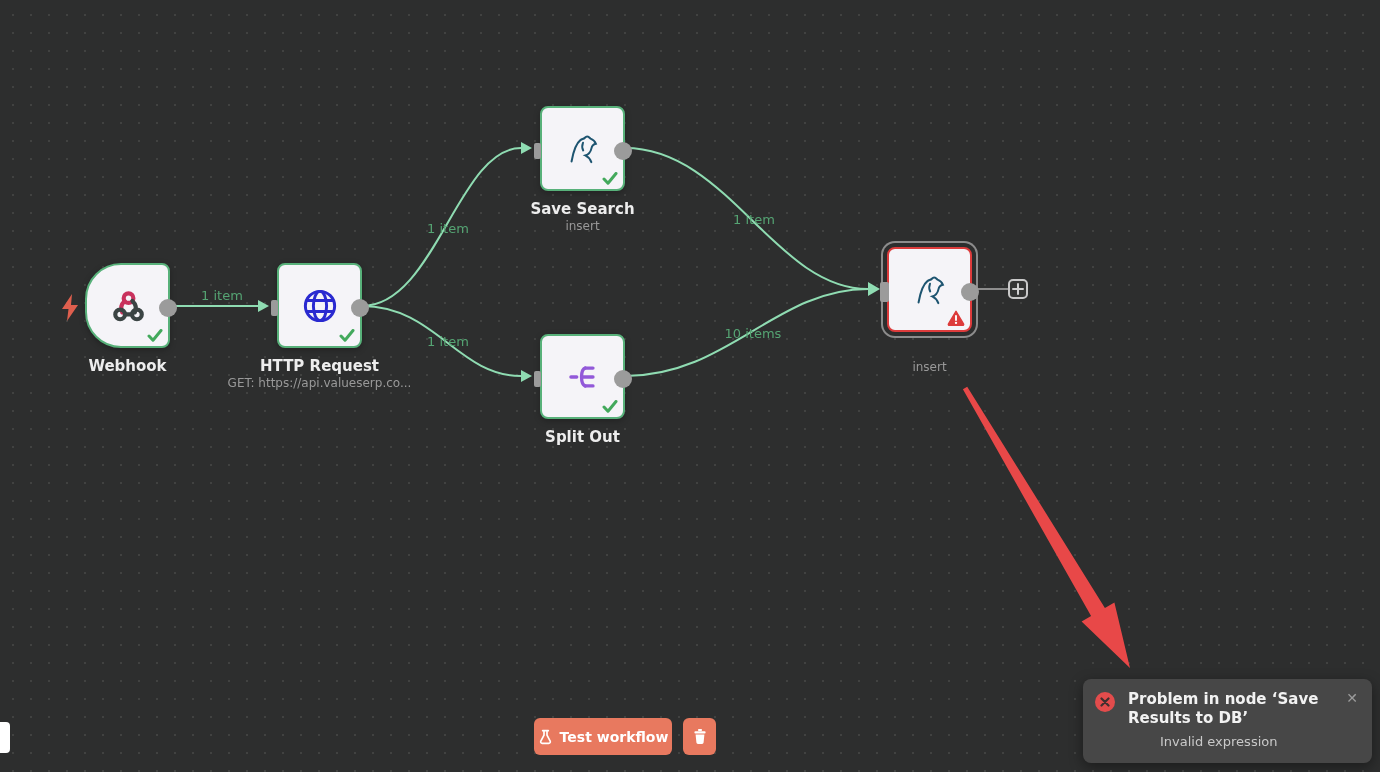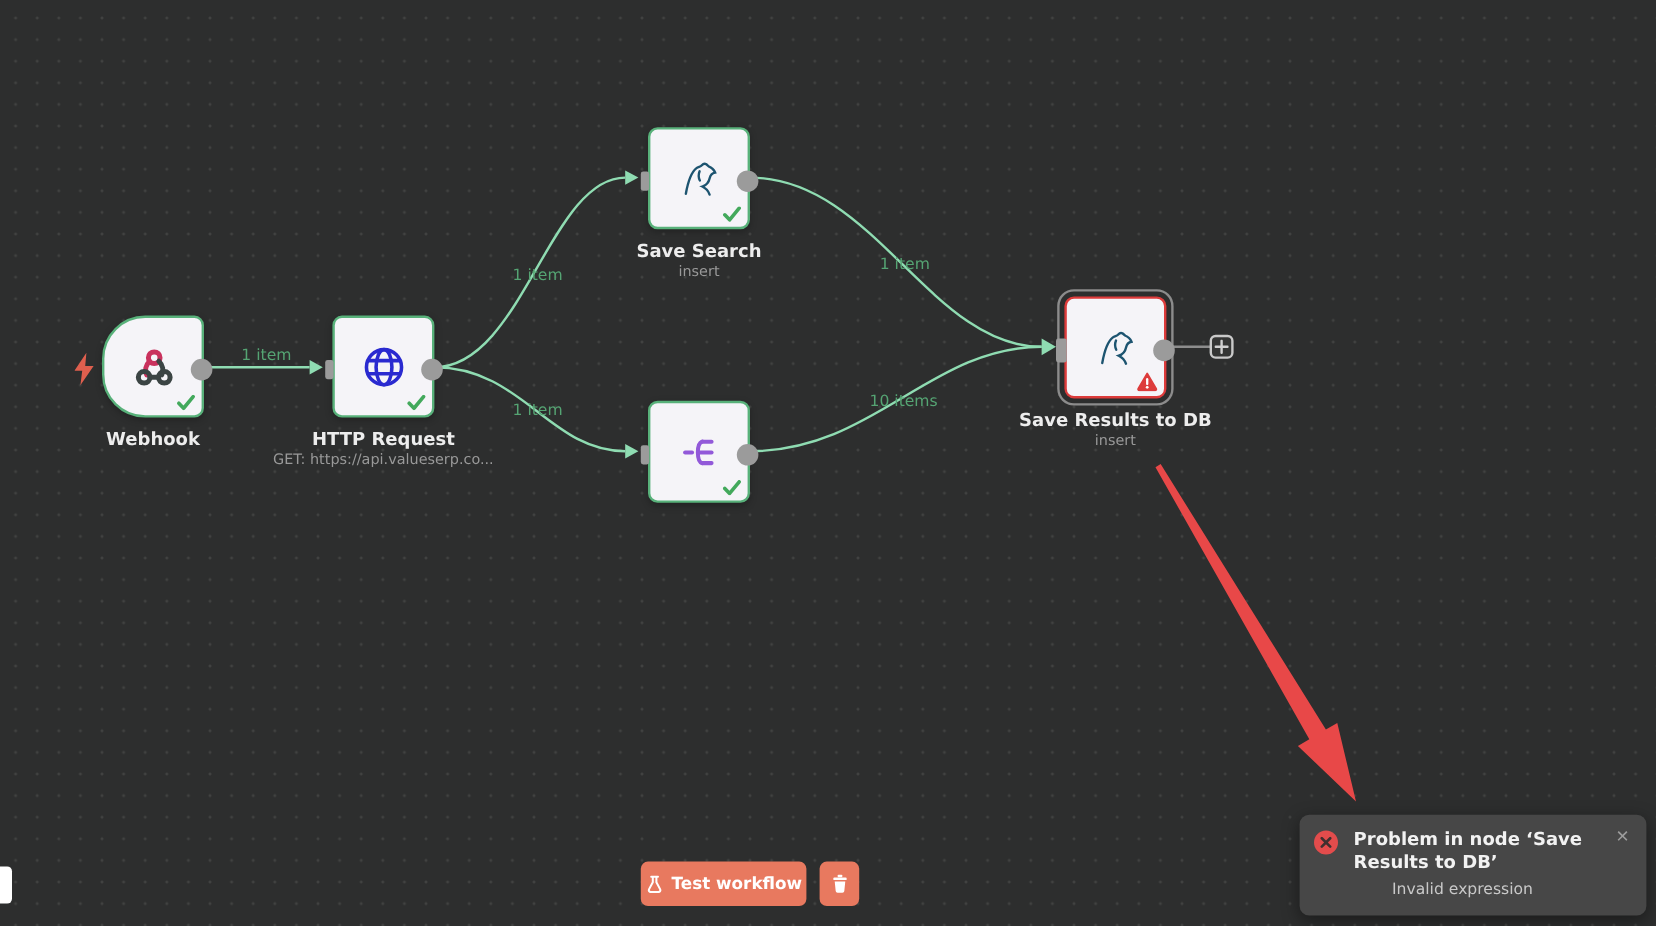--- a/index.html
+++ b/index.html
@@ -204,39 +204,39 @@
           <path d="M 19 20 H 29.5"></path>
           <path d="M 22 28.5 H 29.5"></path>
         </g>
       </svg>
       <svg class="check-icon" width="16" height="13" viewBox="0 0 16 13">
         <polyline points="2,7 6,11.2 14,1.5" fill="none" stroke="#43a95c" stroke-width="3" stroke-linecap="round" stroke-linejoin="round"></polyline>
       </svg>
       <div class="in-rect"></div>
       <div class="out-dot"></div>
     </div>
+    <div class="node-title">Split Out</div>
   </div>
 
   <div class="node-wrap" style="left:887px;top:247px">
     <div class="node-box error">
       <svg width="50" height="42" viewBox="0 0 48 40">
         <g fill="none" stroke="#1d5470" stroke-width="1.9" stroke-linecap="round">
           <path d="M 13 32 C 14.5 23.5, 17 15, 21.5 11.5 C 23 10.2, 24.6 10.6, 25.8 9.2 C 26.8 8, 28.2 7.6, 29.4 8.4 L 31.2 10 C 33.4 10.8, 35.4 12.4, 36.4 15 C 34 15.4, 32.6 17, 32.1 19.4 C 31.4 22.8, 29.4 25.2, 26.2 26.2 C 29 27.6, 31 29.8, 32 32.6"></path>
           <path d="M 24 14 C 23 16.5, 23 19, 24.2 21.4"></path>
         </g>
       </svg>
       <svg class="warn-icon" width="18" height="16" viewBox="0 0 16 15">
         <path d="M 8 1.2 L 15 13 a 1 1 0 0 1 -0.87 1.5 H 1.87 A 1 1 0 0 1 1 13 Z" fill="#dd3b3b" stroke="#dd3b3b" stroke-width="1.4" stroke-linejoin="round"></path>
         <line x1="8" y1="5.6" x2="8" y2="9.4" stroke="#ffffff" stroke-width="1.8" stroke-linecap="round"></line>
         <circle cx="8" cy="12" r="1.1" fill="#ffffff"></circle>
       </svg>
       <div class="in-rect big"></div>
       <div class="out-dot"></div>
     </div>
-    <div class="node-title">Save Results to DB</div>
     <div class="node-sub">insert</div>
   </div>
 
   <div class="plus-btn">
     <svg width="12" height="12" viewBox="0 0 12 12">
       <path d="M 6 1 V 11 M 1 6 H 11" stroke="#d0d0d0" stroke-width="2" stroke-linecap="round"></path>
     </svg>
   </div>
 
   <div class="edge-sliver"></div>

